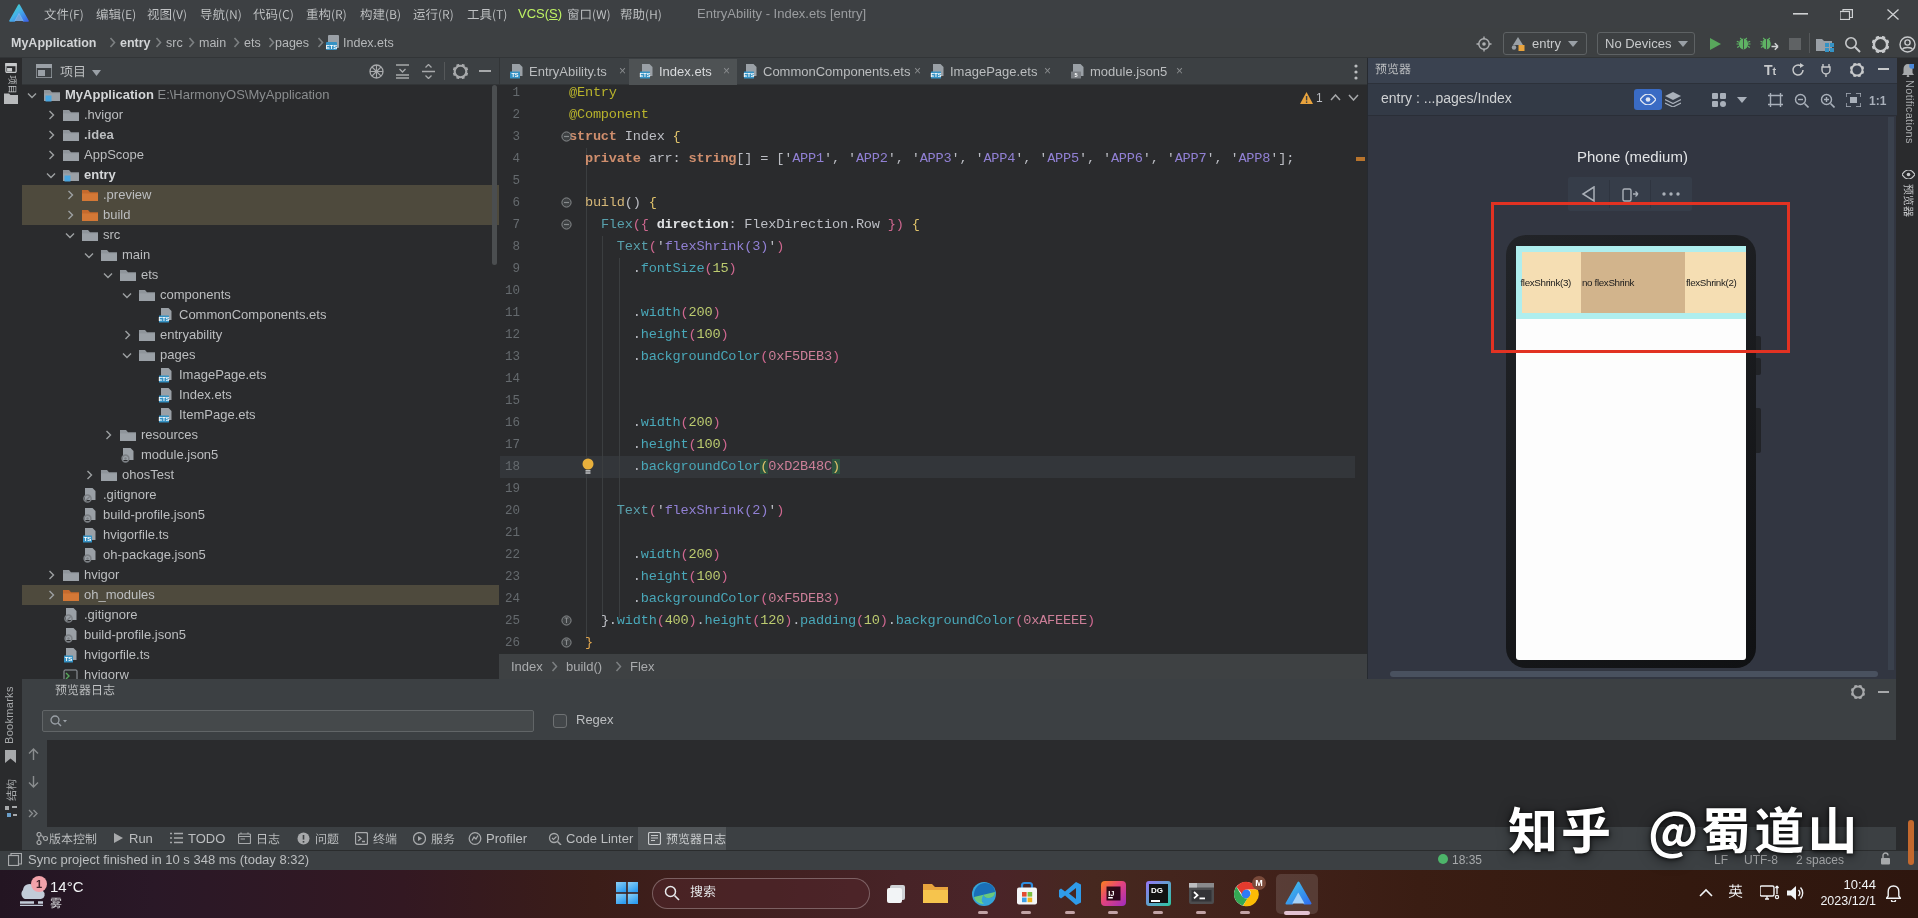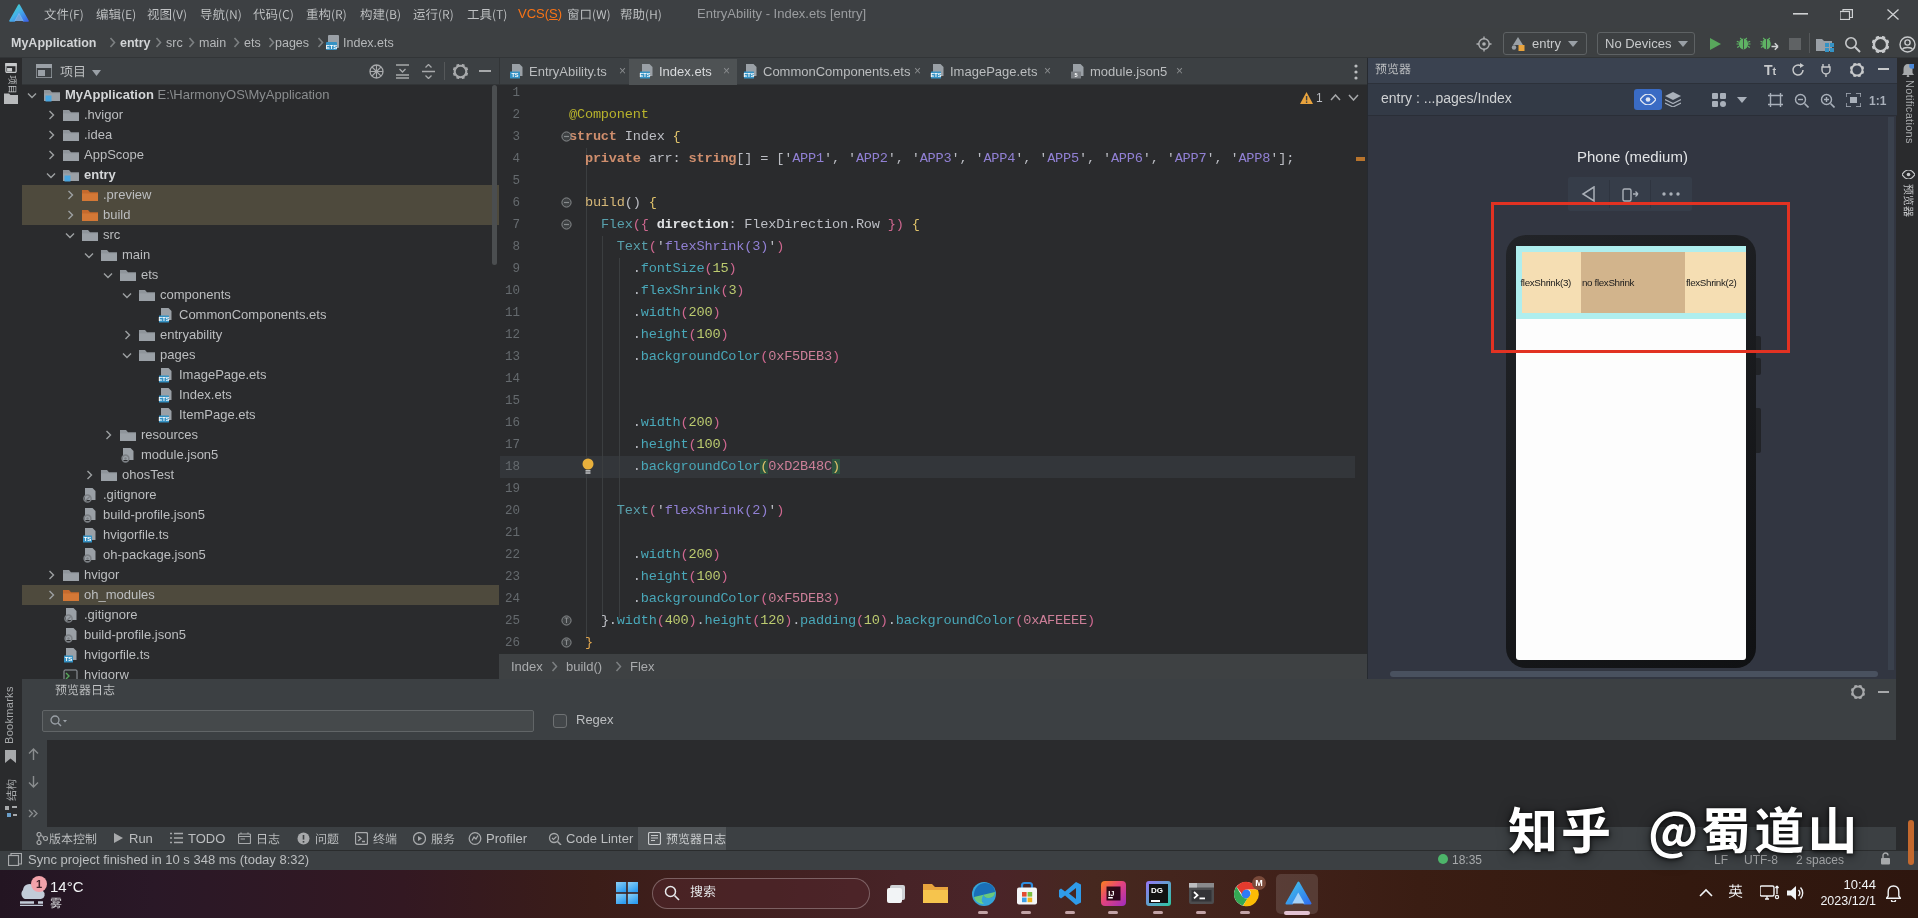--- a/index.html
+++ b/index.html
@@ -1,20 +1,20 @@
 <!DOCTYPE html>
 <html><head><meta charset="utf-8"><style>
 *{margin:0;padding:0;box-sizing:border-box;}
 html,body{width:1918px;height:918px;overflow:hidden;background:#2a2b2d;}
 body{font-family:"Liberation Sans",sans-serif;position:relative;}
 .abs{position:absolute;}
 #root{position:absolute;top:0;left:0;width:1918px;height:918px;}
 .titlebar{top:0;left:0;width:1918px;height:28px;background:#3d4043;}
 .navbar{top:28px;left:0;width:1918px;height:30px;background:#3d4042;border-bottom:1px solid #323537;}
-.menuitem{color:#f97316;font-size:13px;line-height:28px;}
+.menuitem{color:#bef264;font-size:13px;line-height:28px;}
 .crumb{color:#b6b8ba;font-size:13px;line-height:30px;}
 .treehead{top:58px;left:22px;width:477px;height:27px;background:#3c4043;border-bottom:1px solid #323537;}
 .tabstrip{top:58px;left:499px;width:868px;height:27px;background:#3c4043;border-bottom:1px solid #323537;border-left:1px solid #323537;}
 .editor{top:85px;left:499px;width:868px;height:568px;background:#2a2b2d;}
 .ebreadcrumb{top:653px;left:499px;width:868px;height:26px;background:#3e4143;border-top:1px solid #2a2c2d;}
 .previewer{top:58px;left:1367px;width:529px;height:621px;background:#323641;border-left:1px solid #262a30;}
 .pvhead{position:absolute;top:0;left:0;width:529px;height:25px;background:#3a4250;}
 .pvhead2{position:absolute;top:25px;left:0;width:529px;height:33px;background:#333a46;border-top:1px solid #2c313a;border-bottom:1px solid #2a2e37;}
 .bottompanel{top:679px;left:22px;width:1874px;height:171px;background:#3c4043;}
 .logarea{position:absolute;top:61px;left:25px;width:1863px;height:87px;background:#2a2b2d;}
@@ -339,21 +339,21 @@
     <div class="abs" style="left:84px;top:105px;font-size:13px;line-height:20px;font-weight:normal;color:#bcbec0;white-space:pre">.hvigor</div>
     <svg class="ico" style="left:47px;top:130px" width="9" height="10" viewBox="0 0 6 10">
       <path d="M1 1 L5 5 L1 9" stroke="#9da0a2" stroke-width="1.4" fill="none"></path>
     </svg>
     <div class="ico" style="left:63px;top:128px">
       <svg width="16" height="14" viewBox="0 0 16 14">
         <path d="M0 2 L6 2 L8 4.2 L16 4.2 L16 13 L0 13 Z" fill="#8f959b"></path>
         <path d="M0 5.5 L16 5.5 L16 13 L0 13 Z" fill="#9aa0a6"></path>
       </svg>
     </div>
-    <div class="abs" style="left:84px;top:125px;font-size:13px;line-height:20px;font-weight:normal;color:#bcbec0;white-space:pre">.idea</div>
+    <div class="abs" style="left:84px;top:125px;font-size:13px;line-height:20px;font-weight:bold;color:#bcbec0;white-space:pre">.idea</div>
     <svg class="ico" style="left:47px;top:150px" width="9" height="10" viewBox="0 0 6 10">
       <path d="M1 1 L5 5 L1 9" stroke="#9da0a2" stroke-width="1.4" fill="none"></path>
     </svg>
     <div class="ico" style="left:63px;top:148px">
       <svg width="16" height="14" viewBox="0 0 16 14">
         <path d="M0 2 L6 2 L8 4.2 L16 4.2 L16 13 L0 13 Z" fill="#8f959b"></path>
         <path d="M0 5.5 L16 5.5 L16 13 L0 13 Z" fill="#9aa0a6"></path>
       </svg>
     </div>
     <div class="abs" style="left:84px;top:145px;font-size:13px;line-height:20px;font-weight:normal;color:#bcbec0;white-space:pre">AppScope</div>
@@ -594,37 +594,37 @@
       </svg>
     </div>
     <div class="abs" style="left:84px;top:665px;font-size:13px;line-height:20px;font-weight:normal;color:#bcbec0;white-space:pre">hvigorw</div>
     <div class="abs" style="left:492px;top:85px;width:5px;height:180px;background:#4b4e50;border-radius:3px"></div>
     <div class="abs editor"></div>
     <div class="abs" style="left:500px;top:456px;width:855px;height:22px;background:#33363a"></div>
     <div class="abs" style="left:586px;top:148px;width:1px;height:492px;background:#3b3e40"></div>
     <div class="abs" style="left:602px;top:236px;width:1px;height:382px;background:#3b3e40"></div>
     <div class="abs" style="left:619px;top:258px;width:1px;height:360px;background:#3b3e40"></div>
     <div class="lnum" style="left:474px;top:82px">1</div>
+    <div class="codeline" style="left:569px;top:82px"><span style="color:#b8b32c">@Entry</span></div>
     <div class="lnum" style="left:474px;top:104px">2</div>
     <div class="codeline" style="left:569px;top:104px"><span style="color:#b8b32c">@Component</span></div>
     <div class="lnum" style="left:474px;top:126px">3</div>
     <div class="codeline" style="left:569px;top:126px"><span style="color:#cf8e6d;font-weight:bold">struct</span><span style="color:#bcbec4"> Index </span><span style="color:#dfc26a">{</span></div>
     <div class="lnum" style="left:474px;top:148px">4</div>
     <div class="codeline" style="left:569px;top:148px">  <span style="color:#cf8e6d;font-weight:bold">private</span><span style="color:#bcbec4"> arr</span><span style="color:#bcbec4">: </span><span style="color:#cf8e6d;font-weight:bold">string</span><span style="color:#bcbec4">[] = [</span><span style="color:#bcbec4">'</span><span style="color:#9180d4">APP1</span><span style="color:#bcbec4">'</span>, <span style="color:#bcbec4">'</span><span style="color:#9180d4">APP2</span><span style="color:#bcbec4">'</span>, <span style="color:#bcbec4">'</span><span style="color:#9180d4">APP3</span><span style="color:#bcbec4">'</span>, <span style="color:#bcbec4">'</span><span style="color:#9180d4">APP4</span><span style="color:#bcbec4">'</span>, <span style="color:#bcbec4">'</span><span style="color:#9180d4">APP5</span><span style="color:#bcbec4">'</span>, <span style="color:#bcbec4">'</span><span style="color:#9180d4">APP6</span><span style="color:#bcbec4">'</span>, <span style="color:#bcbec4">'</span><span style="color:#9180d4">APP7</span><span style="color:#bcbec4">'</span>, <span style="color:#bcbec4">'</span><span style="color:#9180d4">APP8</span><span style="color:#bcbec4">'</span><span style="color:#bcbec4">];</span></div>
     <div class="lnum" style="left:474px;top:170px">5</div>
     <div class="lnum" style="left:474px;top:192px">6</div>
     <div class="codeline" style="left:569px;top:192px">  <span style="color:#d5b778">build</span><span style="color:#bcbec4">() </span><span style="color:#dfc26a">{</span></div>
     <div class="lnum" style="left:474px;top:214px">7</div>
     <div class="codeline" style="left:569px;top:214px">    <span style="color:#58a0ac">Flex</span><span style="color:#ce678f">(</span><span style="color:#ce678f">{</span> <span style="color:#dfe1e3;font-weight:bold">direction</span><span style="color:#bcbec4">: </span><span style="color:#bcbec4">FlexDirection</span><span style="color:#bcbec4">.</span><span style="color:#bcbec4">Row</span> <span style="color:#ce678f">}</span><span style="color:#ce678f">)</span> <span style="color:#dfc26a">{</span></div>
     <div class="lnum" style="left:474px;top:236px">8</div>
     <div class="codeline" style="left:569px;top:236px">      <span style="color:#58a0ac">Text</span><span style="color:#ce678f">(</span><span style="color:#bcbec4">'</span><span style="color:#9180d4">flexShrink(3)</span><span style="color:#bcbec4">'</span><span style="color:#ce678f">)</span></div>
     <div class="lnum" style="left:474px;top:258px">9</div>
     <div class="codeline" style="left:569px;top:258px">        <span style="color:#bcbec4">.</span><span style="color:#49a8b9">fontSize</span><span style="color:#ce678f">(</span><span style="color:#bccb70">15</span><span style="color:#ce678f">)</span></div>
     <div class="lnum" style="left:474px;top:280px">10</div>
-    <div class="codeline" style="left:569px;top:280px">        <span style="color:#bcbec4">.</span><span style="color:#49a8b9">flexShrink</span><span style="color:#ce678f">(</span><span style="color:#bccb70">3</span><span style="color:#ce678f">)</span></div>
     <div class="lnum" style="left:474px;top:302px">11</div>
     <div class="codeline" style="left:569px;top:302px">        <span style="color:#bcbec4">.</span><span style="color:#49a8b9">width</span><span style="color:#ce678f">(</span><span style="color:#bccb70">200</span><span style="color:#ce678f">)</span></div>
     <div class="lnum" style="left:474px;top:324px">12</div>
     <div class="codeline" style="left:569px;top:324px">        <span style="color:#bcbec4">.</span><span style="color:#49a8b9">height</span><span style="color:#ce678f">(</span><span style="color:#bccb70">100</span><span style="color:#ce678f">)</span></div>
     <div class="lnum" style="left:474px;top:346px">13</div>
     <div class="codeline" style="left:569px;top:346px">        <span style="color:#bcbec4">.</span><span style="color:#49a8b9">backgroundColor</span><span style="color:#ce678f">(</span><span style="color:#cc7f98">0xF5DEB3</span><span style="color:#ce678f">)</span></div>
     <div class="lnum" style="left:474px;top:368px">14</div>
     <div class="lnum" style="left:474px;top:390px">15</div>
     <div class="lnum" style="left:474px;top:412px">16</div>
     <div class="codeline" style="left:569px;top:412px">        <span style="color:#bcbec4">.</span><span style="color:#49a8b9">width</span><span style="color:#ce678f">(</span><span style="color:#bccb70">200</span><span style="color:#ce678f">)</span></div>

